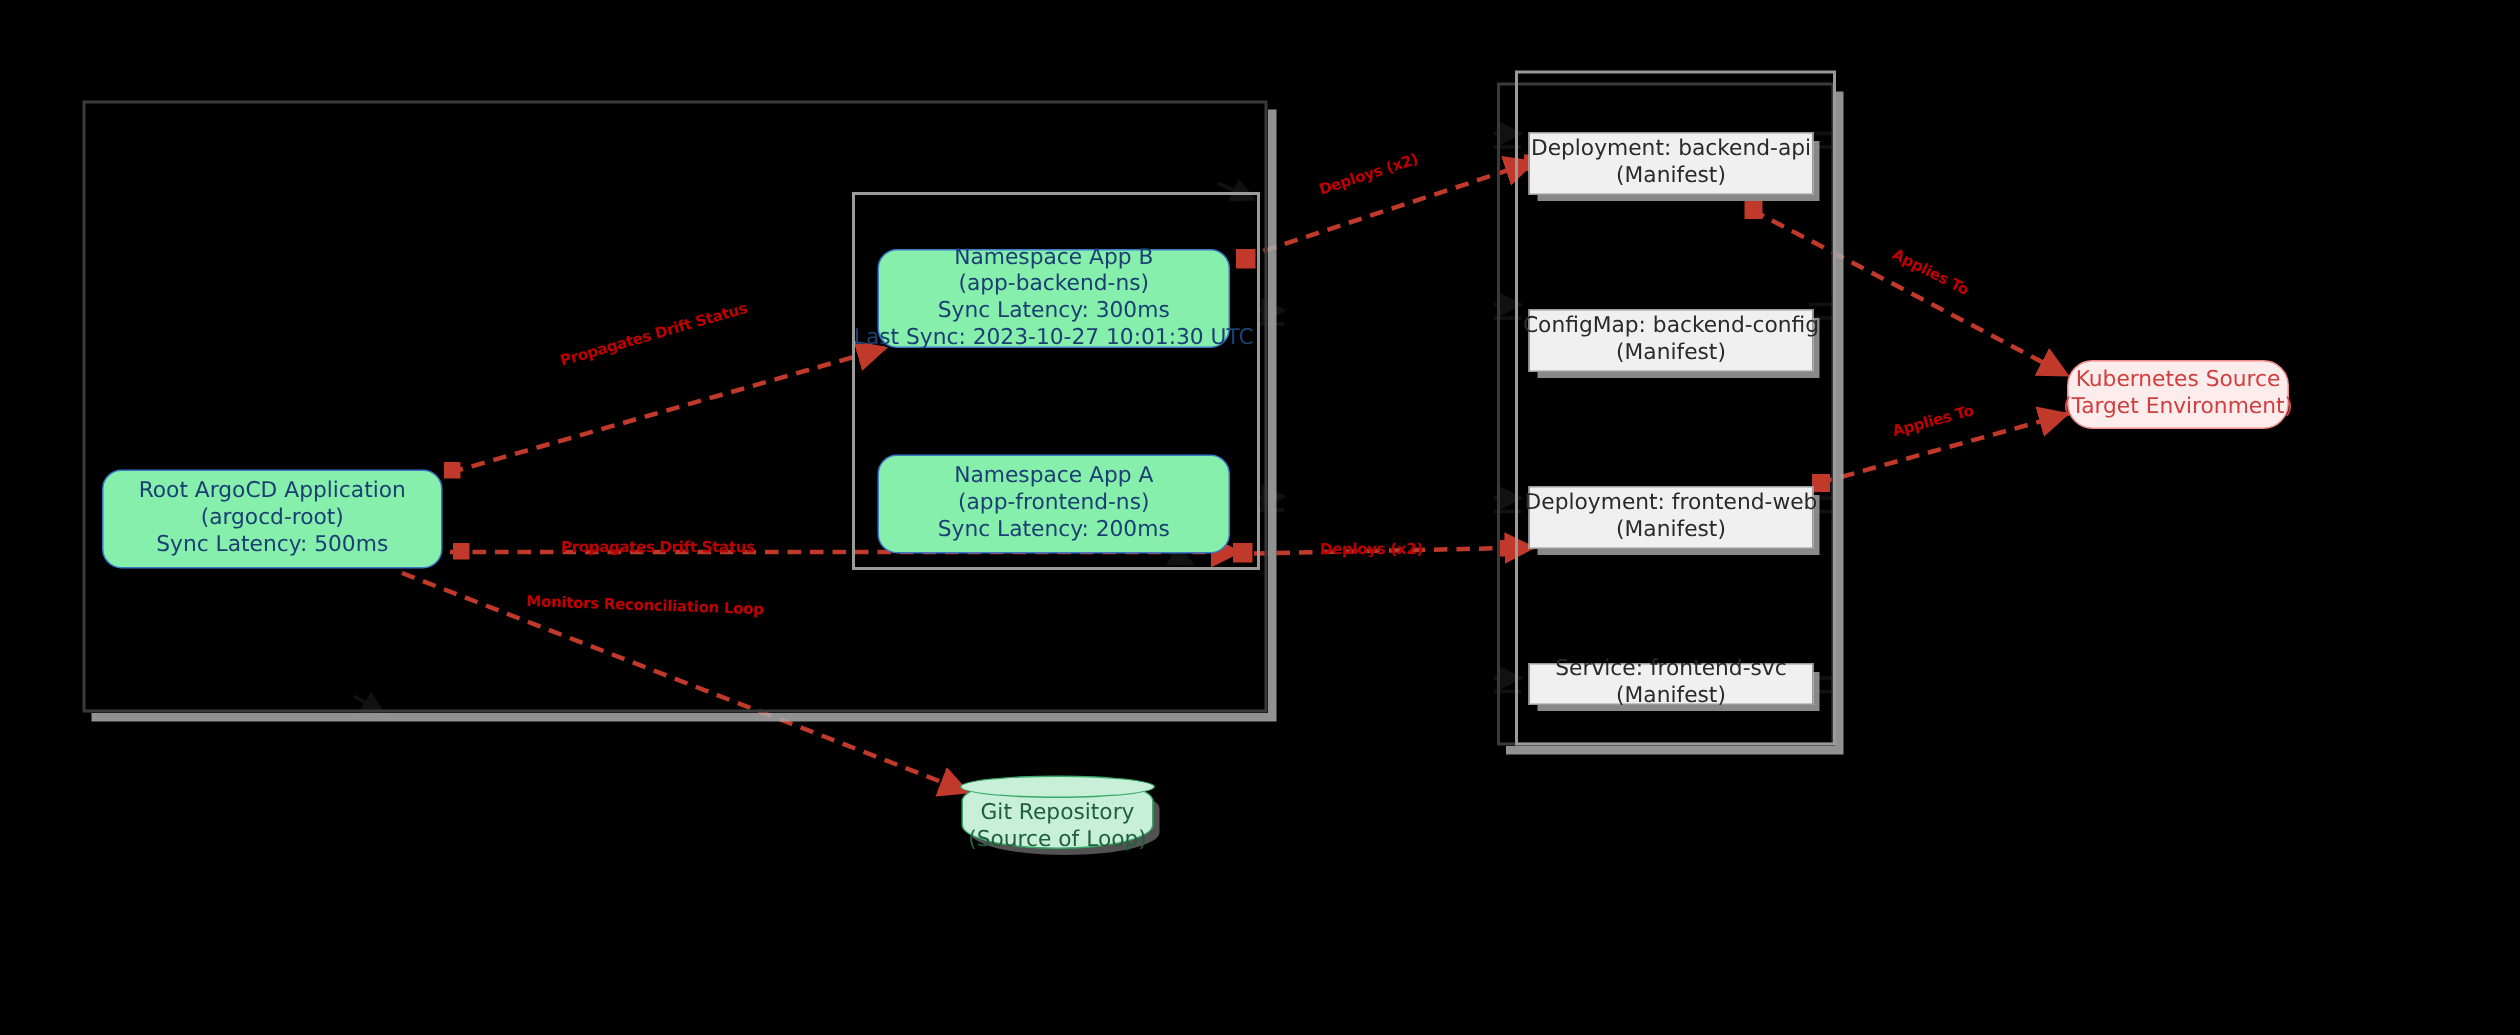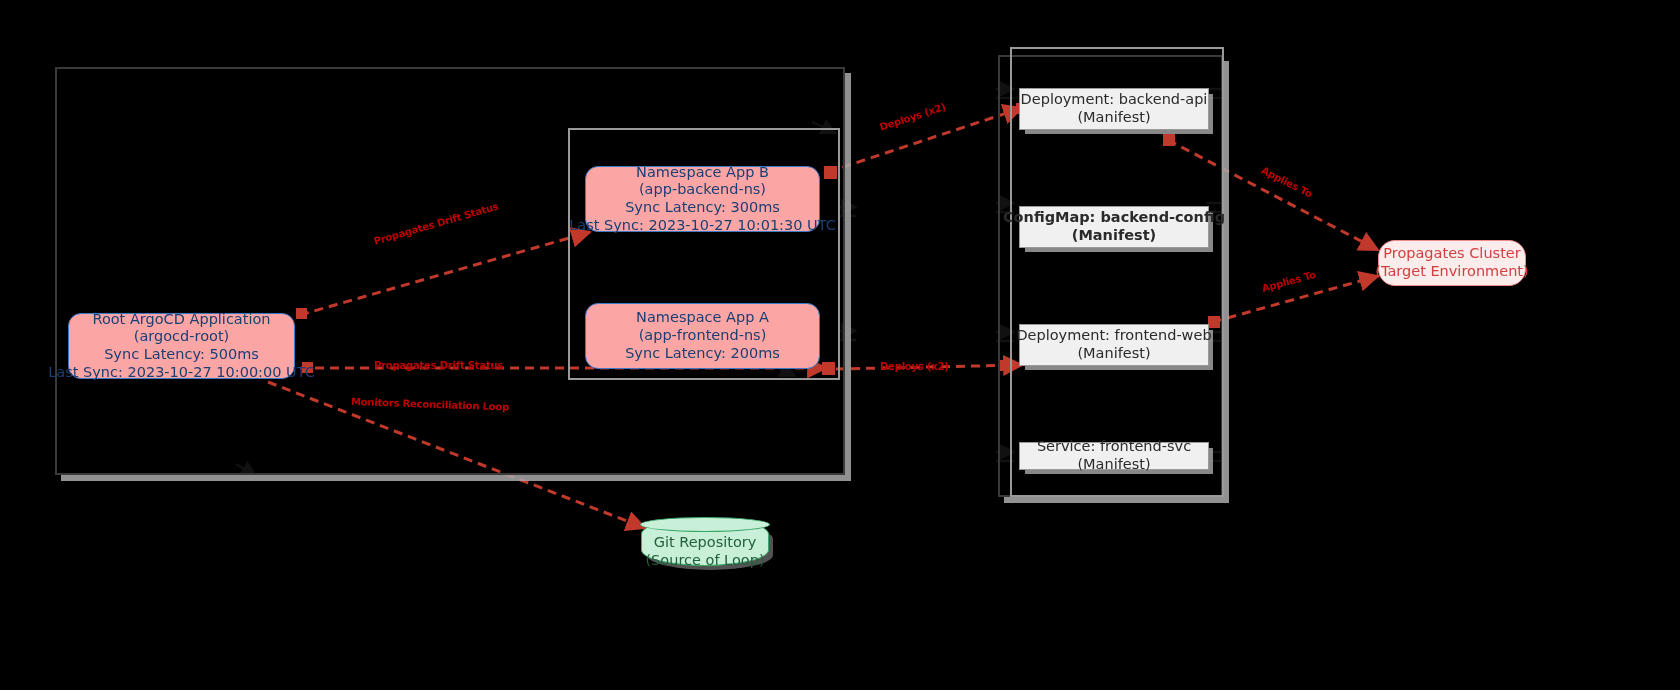--- a/index.html
+++ b/index.html
@@ -49,21 +49,21 @@
     justify-content: center;
     text-align: center;
     line-height: 1.22;
     white-space: nowrap;
   }
 
   .node .ln { display: block; }
 
   
   .node-app {
-    background: #fca5a5;
+    background: #86efac;
     border: 1.6px solid #3c78c8;
     border-radius: 13px;
     color: #1b3f73;
     font-size: 14.5px;
     box-shadow: 0 0 0 0 transparent;
   }
 
   
   .node-manifest {
     background: #f0f0f0;
@@ -204,58 +204,57 @@
 <div class="frame-inner" style="left:568px; top:128px; width:272px; height:252px;"></div>
 
 <div class="frame shadowed" style="left:998px; top:55px; width:225px; height:442px;"></div>
 
 <div class="frame-inner" style="left:1010px; top:47px; width:214px; height:450px;"></div>
 
 <div class="node node-app" style="left:68px; top:313px; width:227px; height:66px;">
   <span class="ln">Root ArgoCD Application</span>
   <span class="ln">(argocd-root)</span>
   <span class="ln">Sync Latency: 500ms</span>
-  <span class="ln">Last Sync: 2023-10-27 10:00:00 UTC</span>
 </div>
 
 <div class="node node-app" style="left:585px; top:166px; width:235px; height:66px;">
   <span class="ln">Namespace App B</span>
   <span class="ln">(app-backend-ns)</span>
   <span class="ln">Sync Latency: 300ms</span>
   <span class="ln">Last Sync: 2023-10-27 10:01:30 UTC</span>
 </div>
 
 <div class="node node-app" style="left:585px; top:303px; width:235px; height:66px;">
   <span class="ln">Namespace App A</span>
   <span class="ln">(app-frontend-ns)</span>
   <span class="ln">Sync Latency: 200ms</span>
 </div>
 
 <div class="node node-manifest" style="left:1019px; top:88px; width:190px; height:42px;">
   <span class="ln">Deployment: backend-api</span>
   <span class="ln">(Manifest)</span>
 </div>
 
-<div class="node node-manifest" style="left:1019px; top:206px; width:190px; height:42px;font-weight:bold;">
+<div class="node node-manifest" style="left:1019px; top:206px; width:190px; height:42px;">
   <span class="ln">ConfigMap: backend-config</span>
   <span class="ln">(Manifest)</span>
 </div>
 
 <div class="node node-manifest" style="left:1019px; top:324px; width:190px; height:42px;text-align:right;">
   <span class="ln">Deployment: frontend-web</span>
   <span class="ln">(Manifest)</span>
 </div>
 
 <div class="node node-manifest" style="left:1019px; top:442px; width:190px; height:28px;">
   <span class="ln">Service: frontend-svc</span>
   <span class="ln">(Manifest)</span>
 </div>
 
 <div class="node node-cluster" style="left:1378px; top:240px; width:148px; height:46px;">
-  <span class="ln">Propagates Cluster</span>
+  <span class="ln">Kubernetes Source</span>
   <span class="ln">(Target Environment)</span>
 </div>
 
 <div class="node node-db" style="left:641px; top:518px; width:128px; height:48px;">
   <div class="dbtext">
     <span class="ln">Git Repository</span>
     <span class="ln">(Source of Loop)</span>
   </div>
 </div>
 

